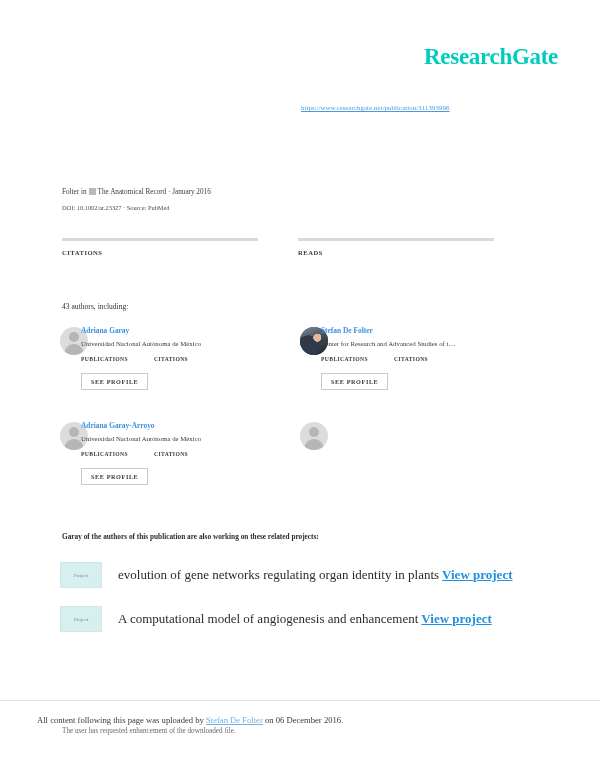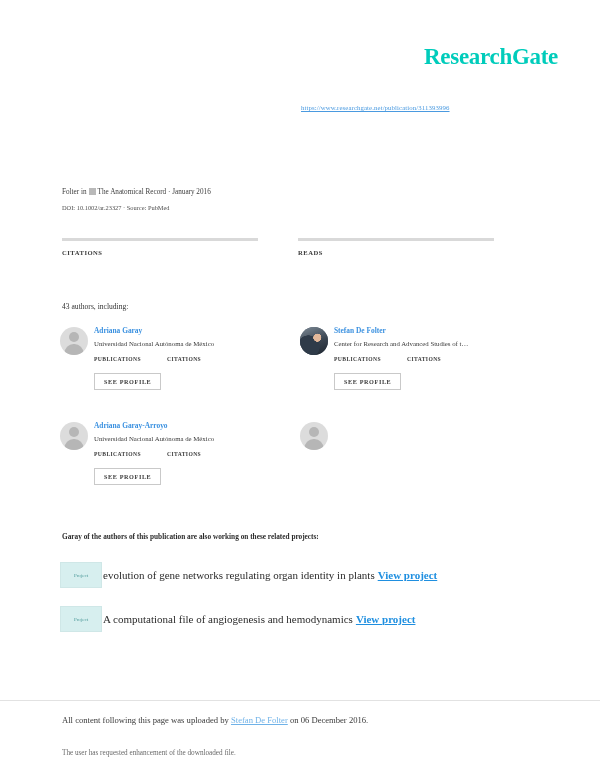--- a/index.html
+++ b/index.html
@@ -171,21 +171,21 @@
   }
   .avatar.photo .ph1 {
     position: absolute; left: 0; top: 0;
     width: 28px; height: 28px;
     background:
       radial-gradient(circle at 62% 38%, #e3b89a 0 16%, rgba(0,0,0,0) 17%),
       radial-gradient(circle at 30% 70%, #2f3b49 0 40%, rgba(0,0,0,0) 41%),
       linear-gradient(160deg, #7d8a96 0%, #39434f 55%, #1e2630 100%);
   }
 
-  .author-body { margin-left: 34px; }
+  .author-body { margin-left: 21px; }
   .author-name {
     font-size: 7.4px;
     font-weight: bold;
     color: #3b91e0;
     filter: blur(0.35px);
     line-height: 11px;
   }
   .author-affil {
     font-size: 6.8px;
     color: #3a3a3a;
@@ -254,51 +254,51 @@
     align-items: center;
     justify-content: center;
     flex: 0 0 auto;
   }
   .project-thumb span {
     font-size: 5px;
     color: #4e9a9a;
     filter: blur(0.4px);
   }
   .project-text {
-    margin-left: 1px;
-    font-size: 11px;
+    margin-left: 16px;
+    font-size: 13px;
     color: #2b2b2b;
     filter: blur(0.4px);
   }
   .project-link {
     color: #1f8fe0;
     font-weight: bold;
     margin-left: 3px;
     filter: blur(0.35px);
   }
 
   
   .footer {
     position: absolute;
     left: 0;
     top: 700px;
     width: 600px;
     border-top: 1px solid #e2e2e2;
     padding-top: 14px;
   }
   .footer-line1 {
-    margin-left: 62px;
+    margin-left: 37px;
     font-size: 8.6px;
     color: #3a3a3a;
     font-family: "Liberation Serif", serif;
   }
   .footer-line1 .f-link { color: #6fb2e8; }
   .footer-line2 {
     margin-left: 62px;
-    margin-top: 24px;
+    margin-top: 2px;
     font-size: 7.2px;
     color: #6a6a6a;
     font-family: "Liberation Serif", serif;
   }
 </style>
 </head>
 <body>
 
 <div class="page">
 
@@ -427,21 +427,21 @@
       <div class="project-text">
         <span>evolution of gene networks regulating organ identity in plants</span><a class="project-link" href="#">View project</a>
       </div>
     </div>
 
     <div class="project-row">
       <div class="project-thumb">
         <span>Project</span>
       </div>
       <div class="project-text">
-        <span>A computational file of angiogenesis and hemodynamics</span><a class="project-link" href="#">View project</a>
+        <span>A computational model of angiogenesis and enhancement</span><a class="project-link" href="#">View project</a>
       </div>
     </div>
 
   </div>
 
   <div class="footer">
     <div class="footer-line1"><span>All content following this page was uploaded by </span><a class="f-link" href="#">Stefan De Folter</a><span> on 06 December 2016.</span></div>
     <div class="footer-line2">The user has requested enhancement of the downloaded file.</div>
   </div>
 

